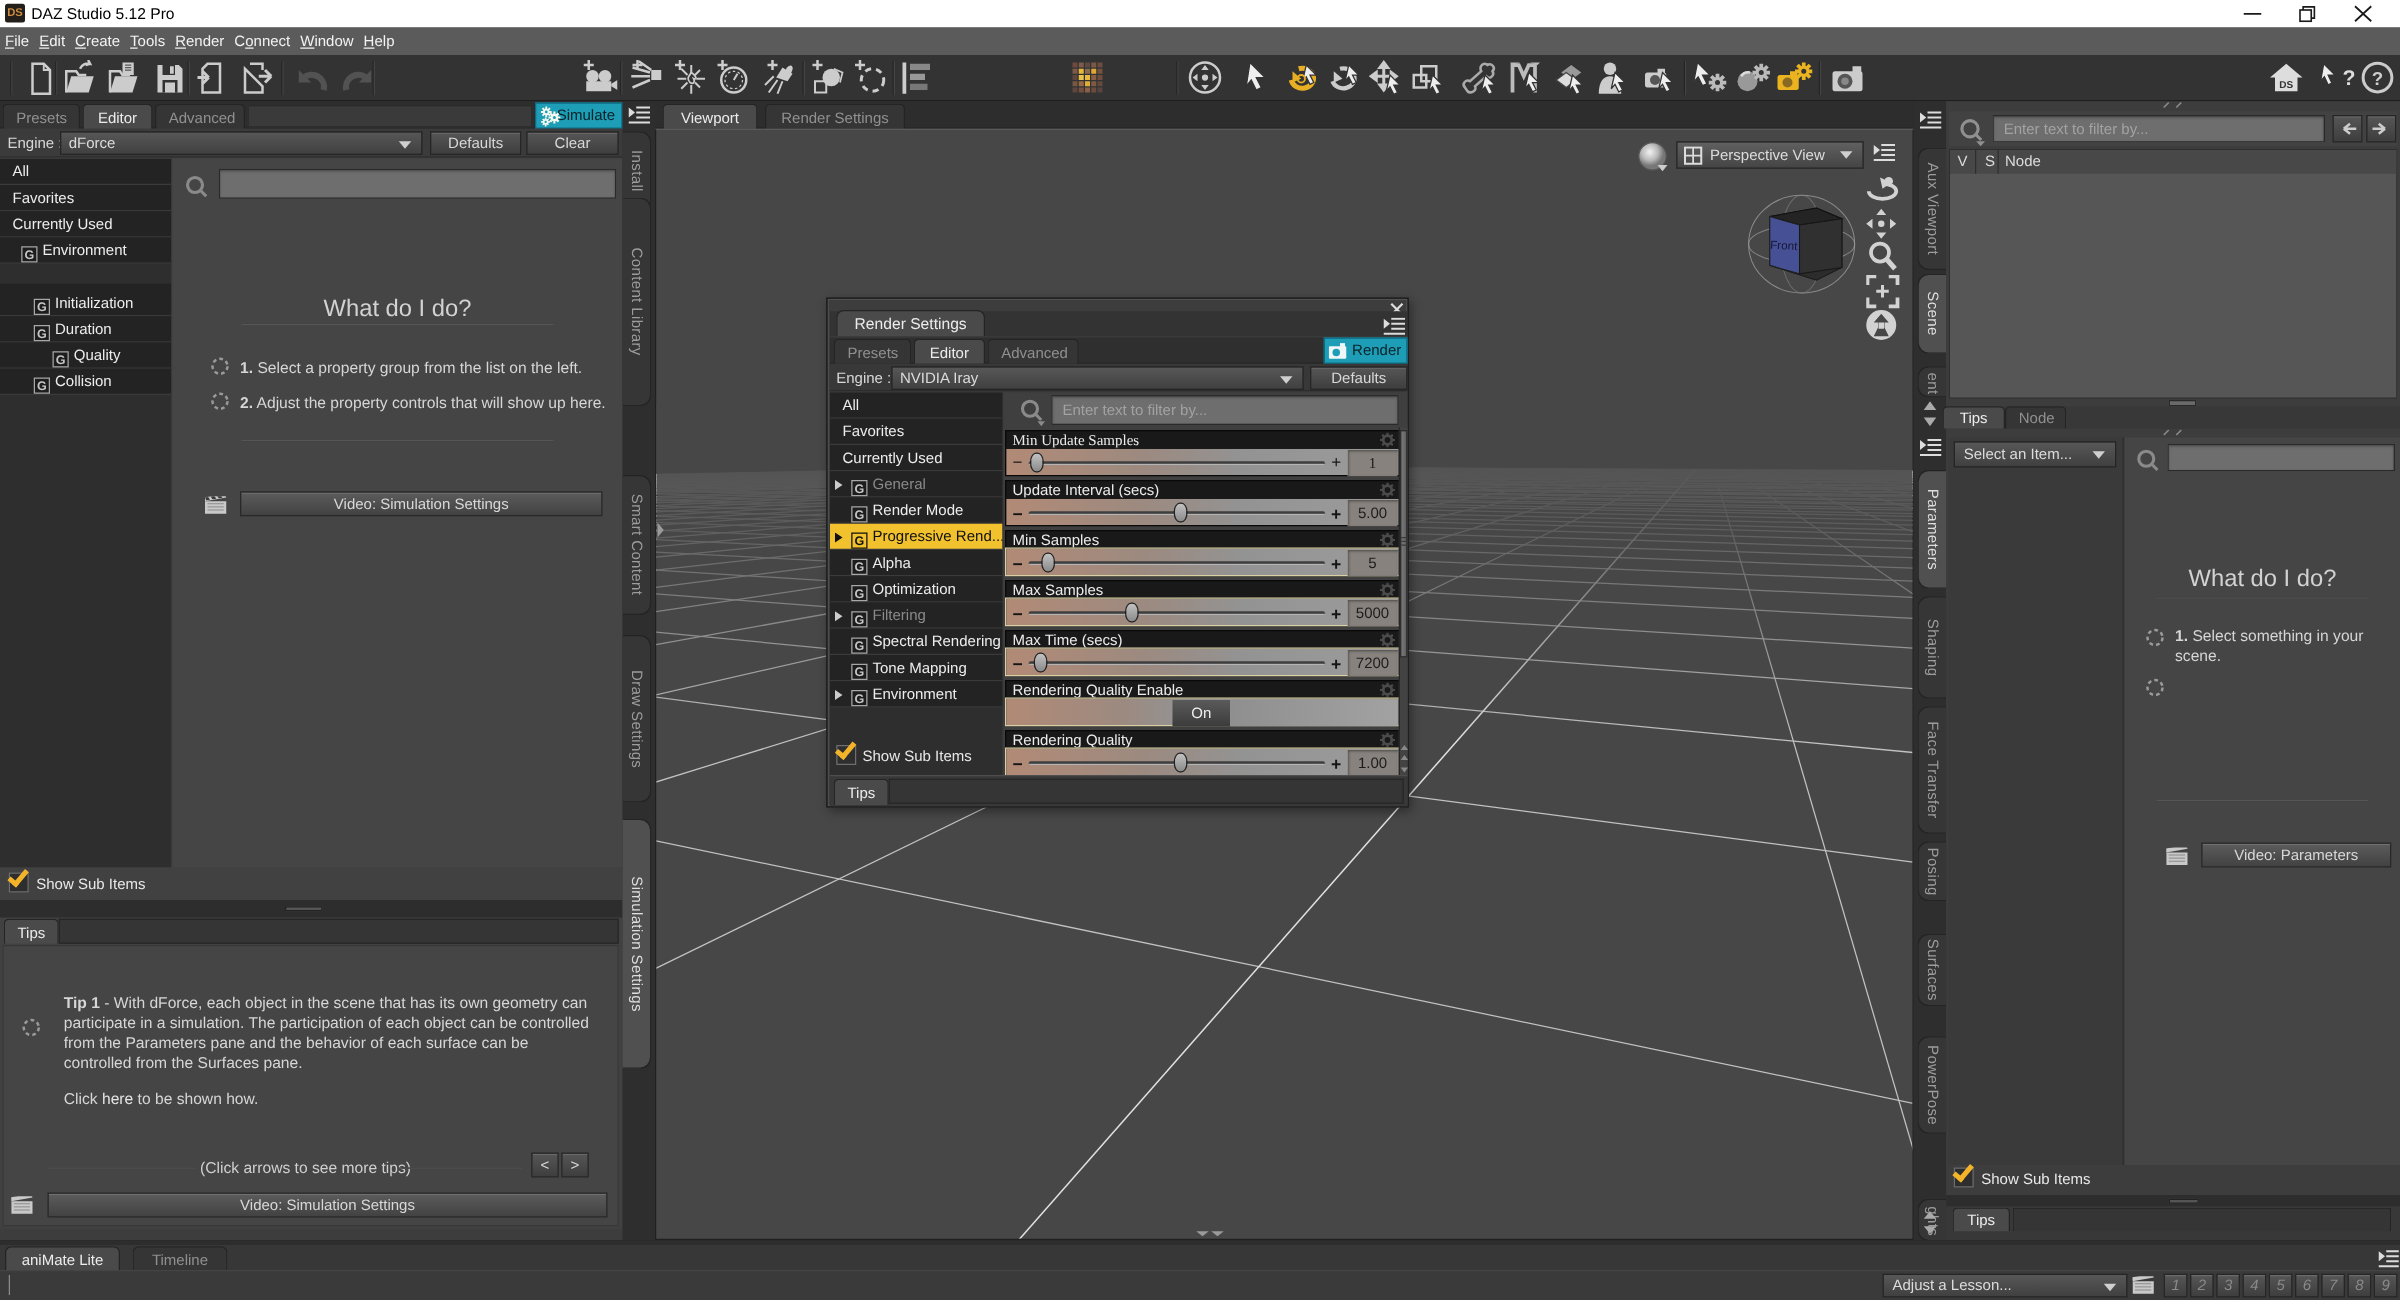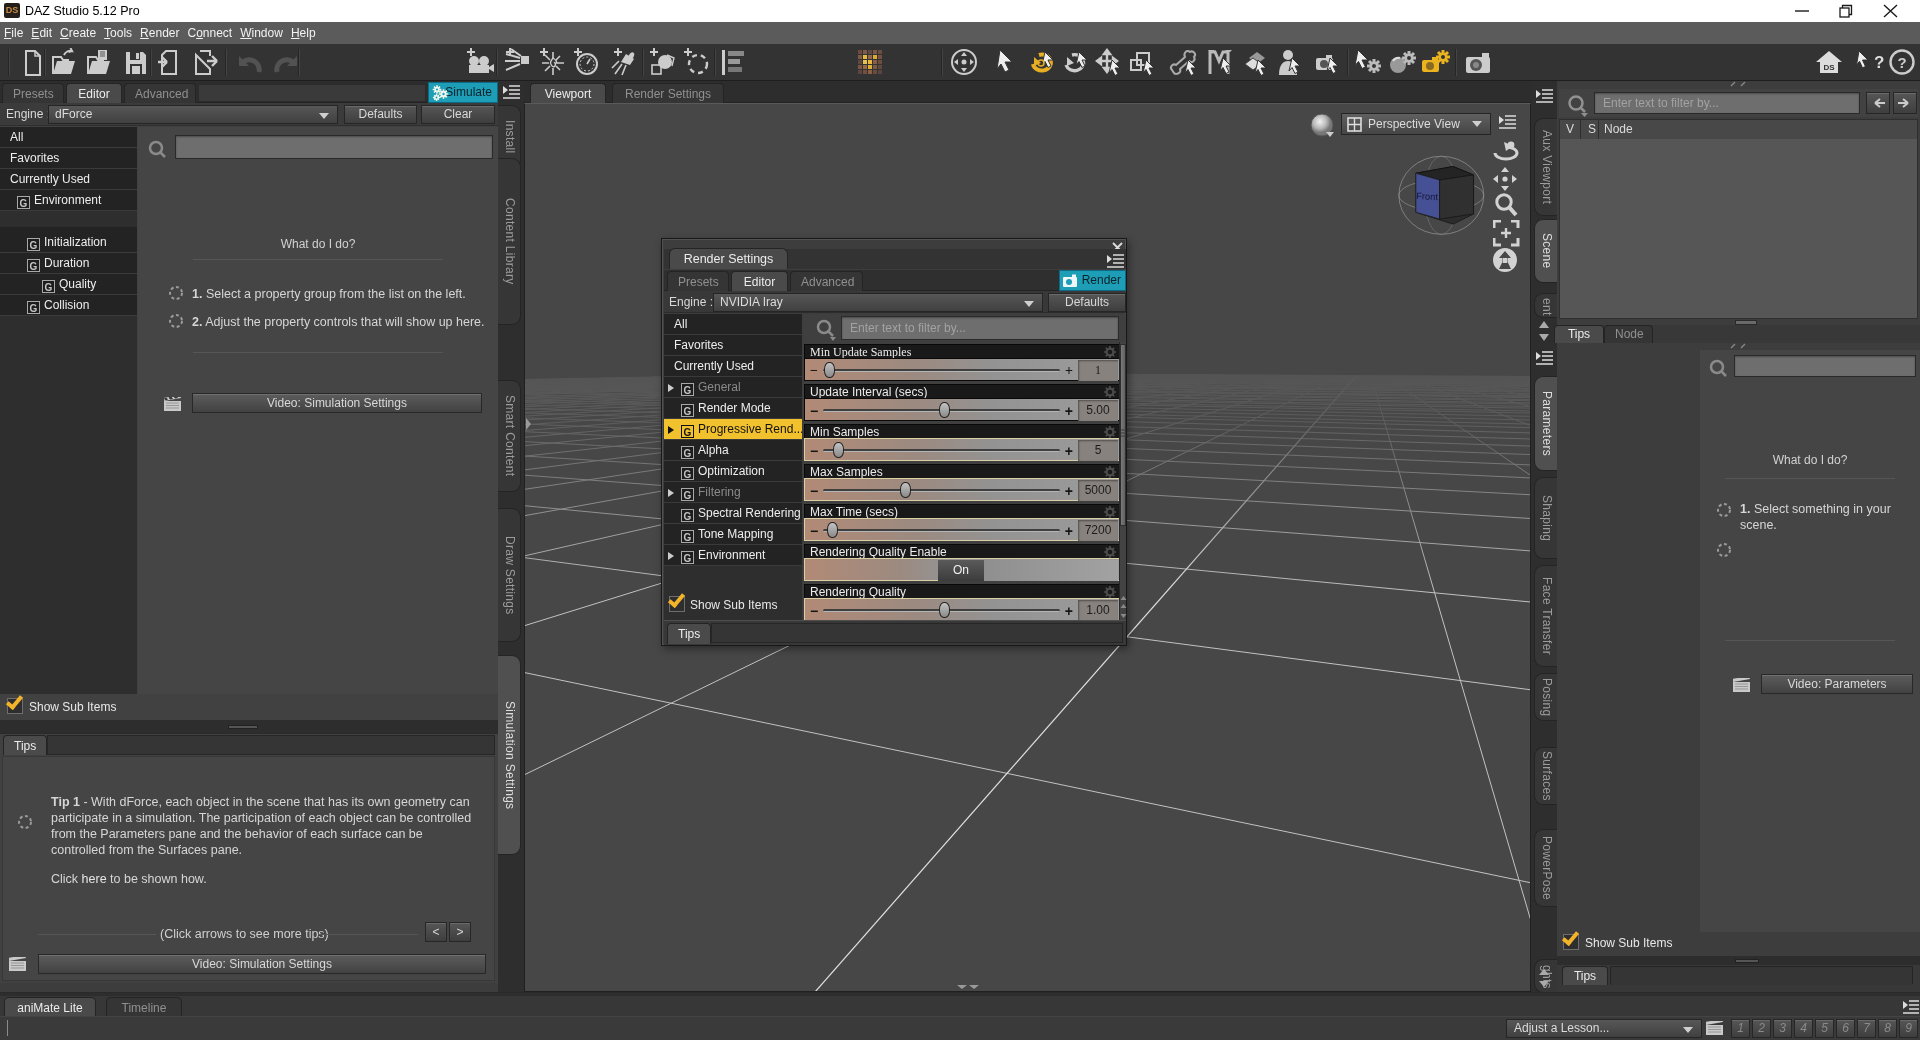--- a/index.html
+++ b/index.html
@@ -36,21 +36,21 @@
 .li { position:absolute; left:0; width:100%; height:21px; background:#232323; border-bottom:1px solid #3a3a3a; color:#ededed; font-size:12px; line-height:20px; white-space:nowrap; }
 .li .dim { color:#8a8a8a; }
 .gi { margin-right:4px; display:inline-block; width:13px; height:13px; border:1px solid #a8a8a8; color:#c6c6c6; font-size:10px; font-weight:bold; text-align:center; line-height:13px; vertical-align:-3px; background:#1d1d1d; }
 .sel { background:#f2c12e !important; color:#111 !important; }
 .sel .gi { border-color:#111; color:#111; background:#f2c12e; }
 .filt { position:absolute; background:#6e6e6e; border:1px solid #2a2a2a; box-shadow:inset 0 1px 2px #00000055; color:#a2a2a2; font-size:12px; }
 .dd { position:absolute; background:linear-gradient(#575757,#404040); border:1px solid #252525; color:#dcdcdc; font-size:12px; }
 .dd .arr { position:absolute; right:8px; top:7px; width:0; height:0; border:5px solid transparent; border-top:6px solid #cfcfcf; }
 .chk { position:absolute; width:16px; height:16px; background:#2e2e2e; border:1px solid #6e6e6e; }
 .chk:after { content:""; position:absolute; left:2px; top:-6px; width:5px; height:12px; border:solid #f4b42a; border-width:0 4px 4px 0; transform:rotate(40deg); }
-.wdid-t { position:absolute; color:#d2d2d2; font-size:12px; text-align:center; }
+.wdid-t { position:absolute; color:#d2d2d2; font-size:19px; text-align:center; }
 .hr { position:absolute; height:1px; background:#2c2c2c; border-bottom:1px solid #565656; }
 .helptx { position:absolute; color:#d6d6d6; font-size:12.5px; line-height:16px; }
 .spin { position:absolute; width:16px; height:16px; }
 .clap { position:absolute; width:19px; height:15px; }
 .vbtn { position:absolute; background:linear-gradient(#5c5c5c,#424242); border:1px solid #282828; box-shadow:inset 0 1px 0 #707070; color:#d8d8d8; font-size:12px; text-align:center; }
 
 
 .prop { position:absolute; left:0; width:316px; }
 .plabel { position:relative; height:14px; background:#191919; color:#ececec; font-size:12px; line-height:14px; padding-left:5px; border:1px solid #090909; border-bottom:none; }
 .pslider { position:relative; height:23px; background:linear-gradient(90deg,#b28a76 0%,#9c8a80 35%,#939393 60%,#9c9c9c 100%); border:1px solid #090909; }
@@ -919,20 +919,23 @@
     <svg class="p" style="left:6px; top:626px" width="14" height="20">
         <path d="M7 0 l5 6 h-10 z" fill="#aaa"></path>
         <path d="M7 18 l5 -6 h-10 z" fill="#aaa"></path>
       </svg>
   </div>
 
   <div class="p" style="left:1557px; top:343px; width:363px; height:649px; background:#3d3d3d;">
     <svg class="p" style="left:172px; top:0px" width="20" height="7">
         <path d="M2 5 l4 -4 M12 5 l4 -4" stroke="#888" stroke-width="1.4" fill="none"></path>
       </svg>
+    <div class="p" style="left:2px; top:7px; width:140px; height:582px; background:#3a3a3a; border-right:1px solid #2e2e2e;">
+      <div class="dd" style="left:4px; top:3px; width:130px; height:21px; line-height:19px;"><span style="padding-left:7px">Select an Item...</span><span class="arr"></span></div>
+    </div>
     <div class="p" style="left:143px; top:7px; width:220px; height:582px; background:#454545;">
       <svg class="p" style="left:7px; top:7px" width="22" height="22">
           <circle cx="10" cy="10" r="6" fill="none" stroke="#8a8a8a" stroke-width="2.5"></circle>
           <line x1="14" y1="14" x2="19" y2="19" stroke="#8a8a8a" stroke-width="2.5"></line>
         </svg>
       <div class="filt" style="left:34px; top:5px; width:182px; height:22px;"></div>
       <div class="wdid-t" style="left:0; top:103px; width:220px;">What do I do?</div>
       <div class="hr" style="left:25px; top:128px; width:170px;"></div>
       <svg class="spin" style="left:16px; top:152px;" viewBox="0 0 16 16">
           <g fill="none" stroke="#9a9a9a" stroke-width="2" stroke-dasharray="3 2.5">

